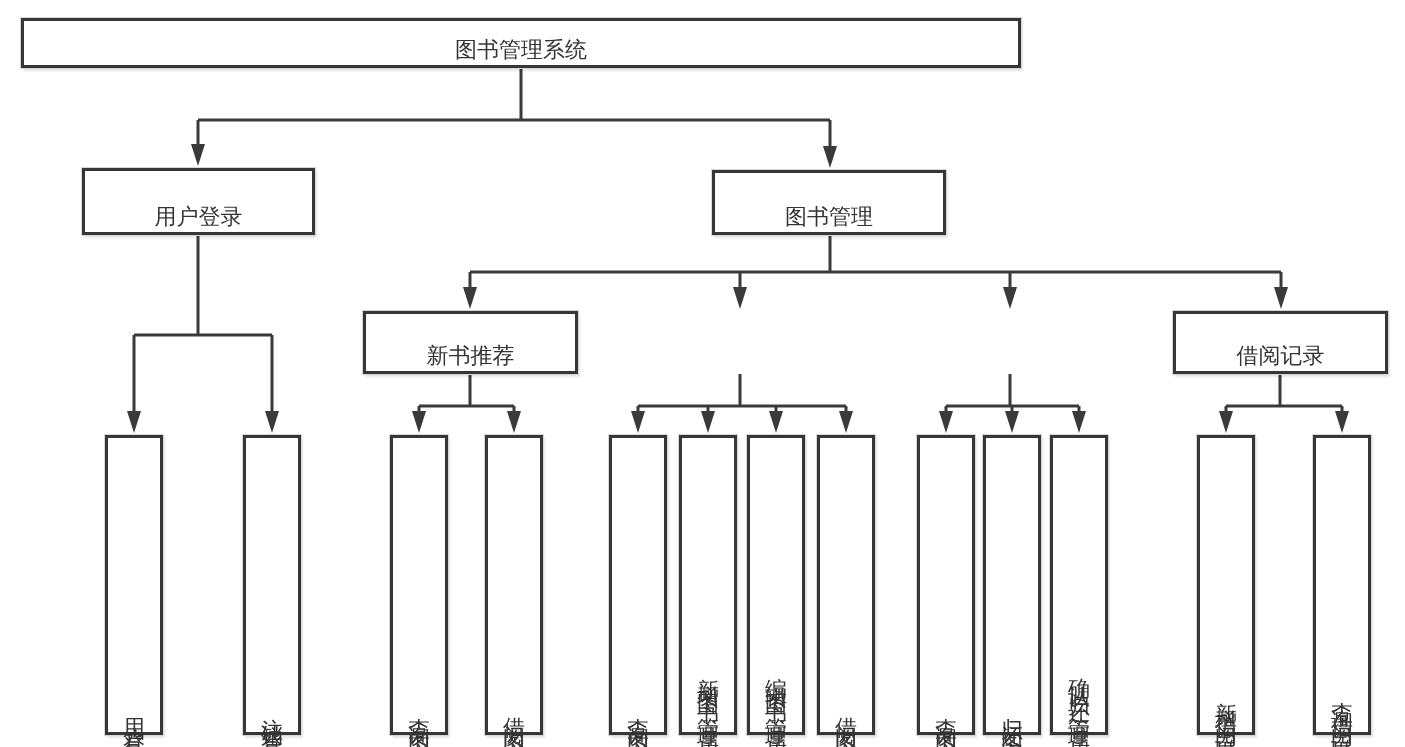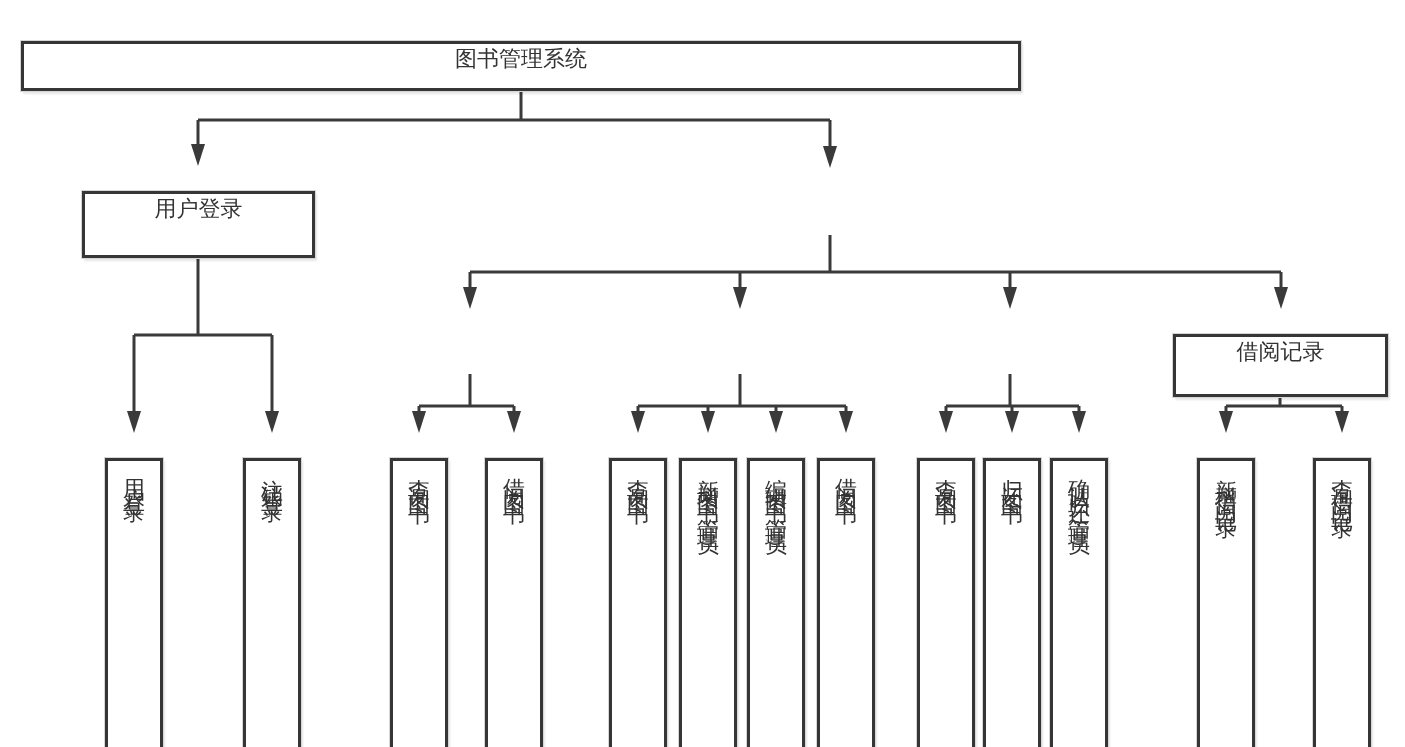--- a/index.html
+++ b/index.html
@@ -5,24 +5,23 @@
   html,body { margin:0; padding:0; background:#ffffff; }
   .stage {
     position:relative; width:1405px; height:747px; background:#ffffff;
     font-family:"Liberation Sans", sans-serif; overflow:hidden;
   }
   svg.wires { position:absolute; left:0; top:0; width:1405px; height:747px; z-index:0; }
   .ln { stroke:#3a3a3a; stroke-width:3; fill:none; }
   .ar { fill:#3a3a3a; stroke:none; }
   .box {
     position:absolute; box-sizing:border-box; background:#ffffff;
-    border:3px solid #363636; display:flex; align-items:flex-start; justify-content:center;
+    border:3px solid #363636; display:flex; align-items:flex-end; justify-content:center;
     box-shadow:0 0 0 1px #d6d6d6, 2px 3px 2px rgba(0,0,0,0.10);
     z-index:1;
-    margin-top:23px;
   }
   .box > span { color:#333333; font-size:22px; white-space:nowrap; }
   .leaf > span {
     writing-mode:vertical-rl; text-orientation:upright;
     letter-spacing:8px; line-height:1;
   }
   .watermark {
     position:absolute; right:6px; bottom:4px; z-index:3;
     font-size:21px; color:#b9b0b0; letter-spacing:1px;
     mix-blend-mode:multiply; white-space:nowrap;
@@ -76,21 +75,27 @@
     </g>
   </svg>
 
   <div class="box" style="left:21px;top:18px;width:1000px;height:50px">
     <span>图书管理系统</span>
   </div>
 
   <div class="box" style="left:82px;top:168px;width:233px;height:67px">
     <span>用户登录</span>
   </div>
+  <div class="box" style="left:712px;top:170px;width:234px;height:65px">
+    <span>图书管理</span>
+  </div>
 
+  <div class="box" style="left:363px;top:311px;width:215px;height:63px">
+    <span>新书推荐</span>
+  </div>
   <div class="box" style="left:1173px;top:311px;width:215px;height:63px">
     <span>借阅记录</span>
   </div>
 
   <div class="box leaf" style="left:105px;top:435px;width:58px;height:300px">
     <span>用户登录</span>
   </div>
   <div class="box leaf" style="left:243px;top:435px;width:58px;height:300px">
     <span>注销登录</span>
   </div>

